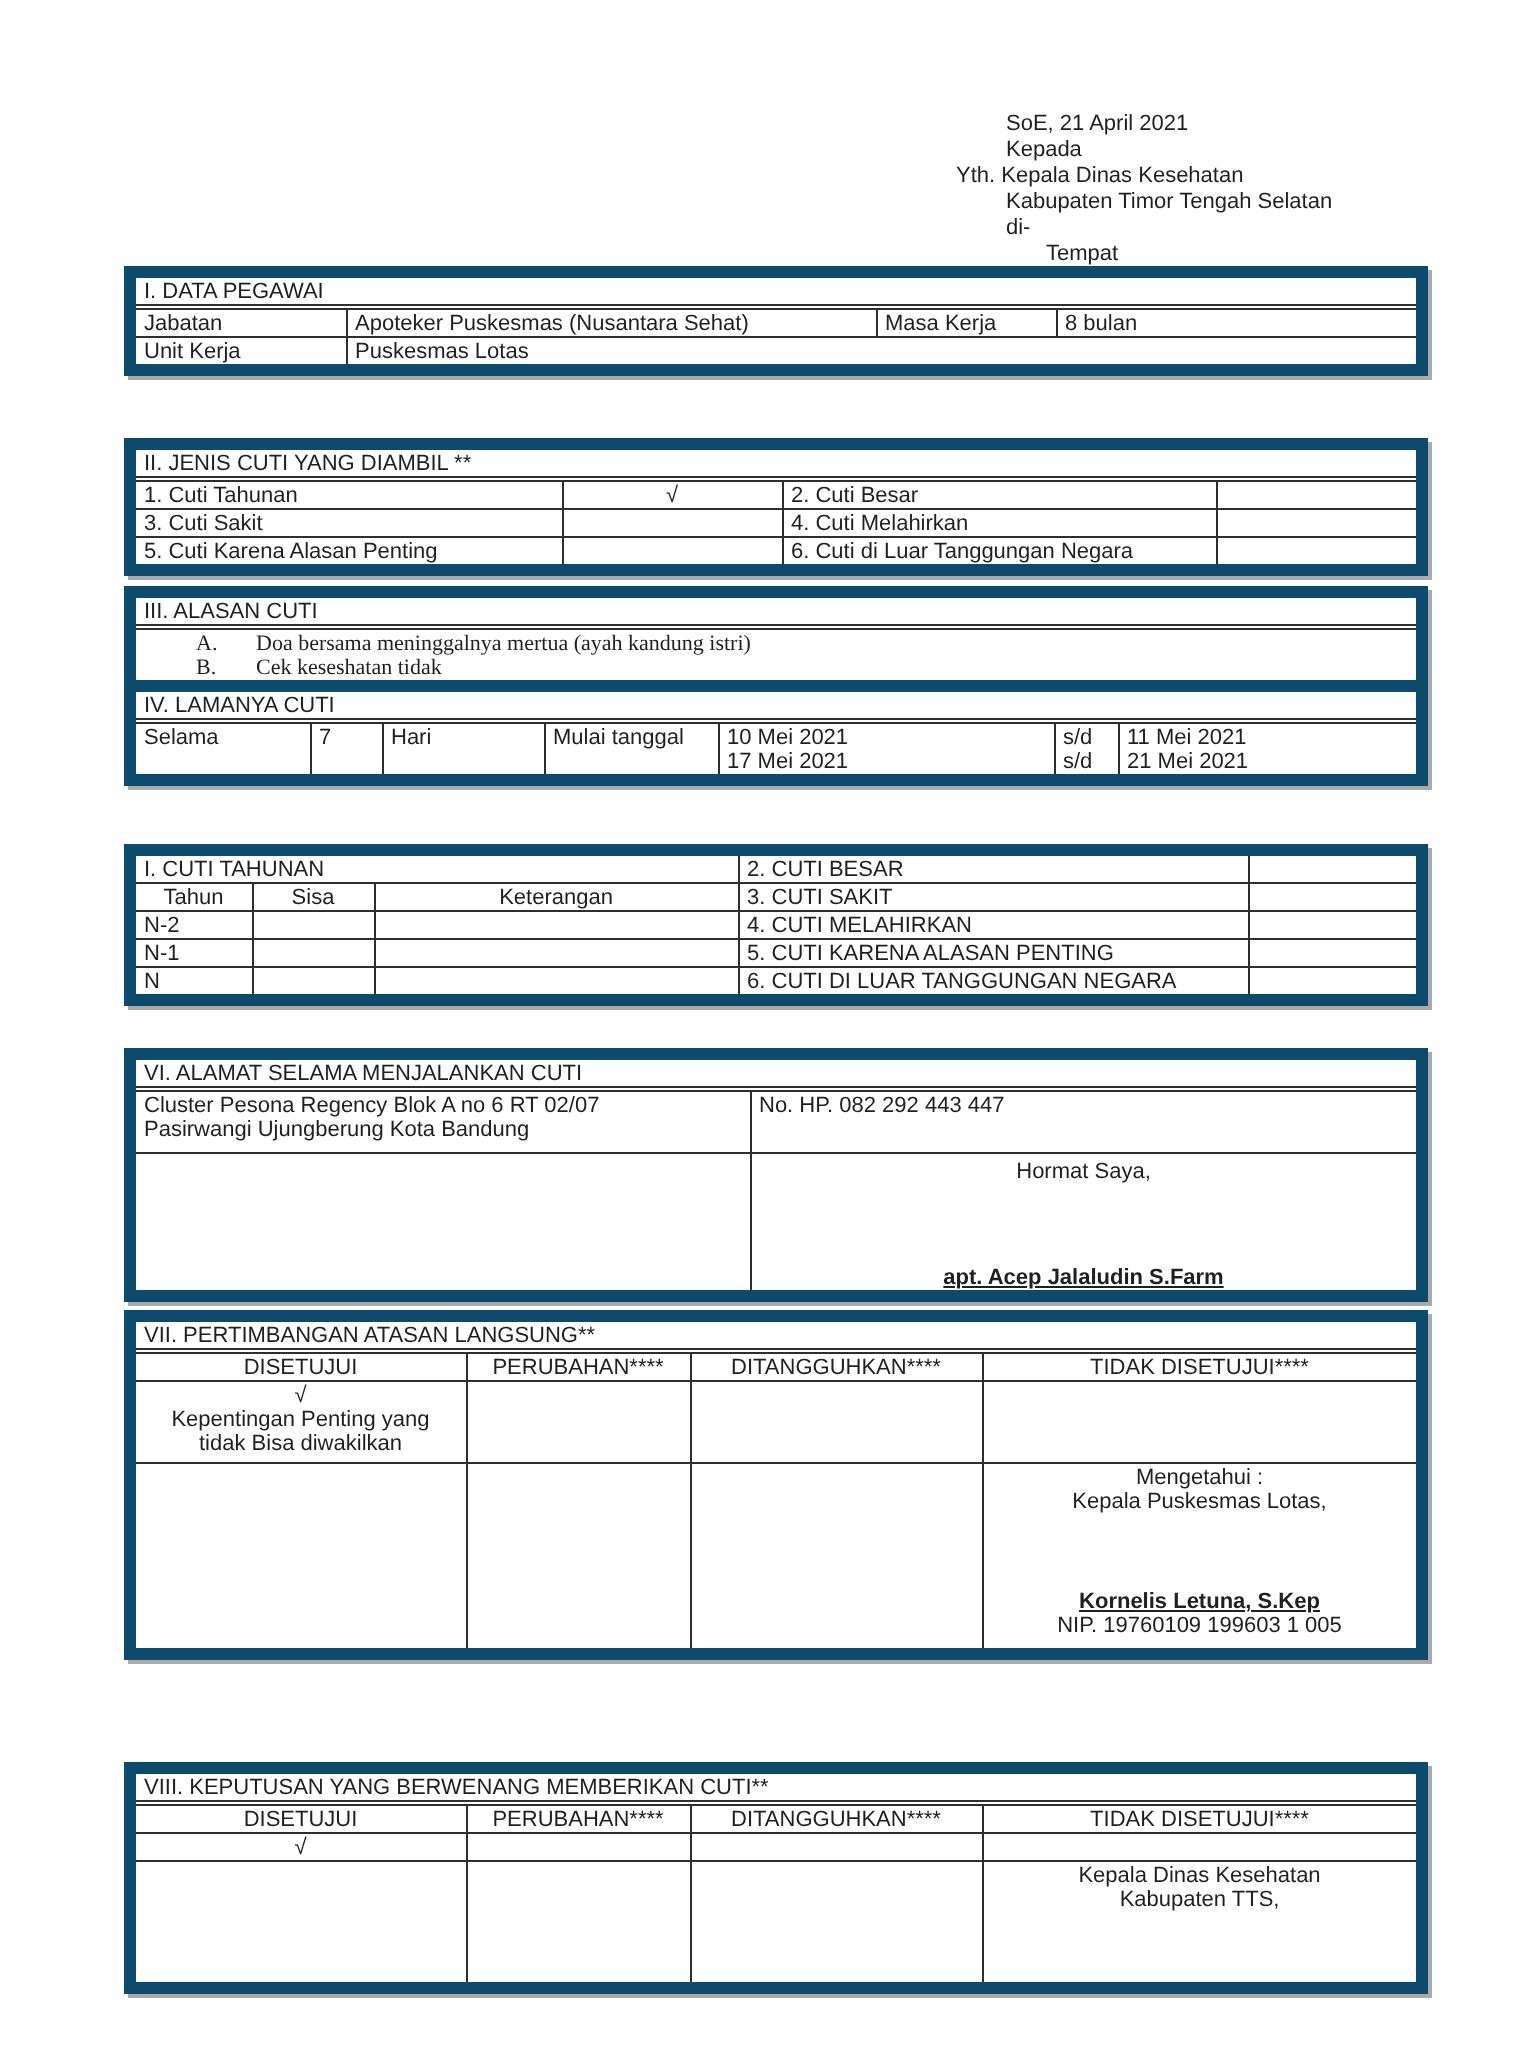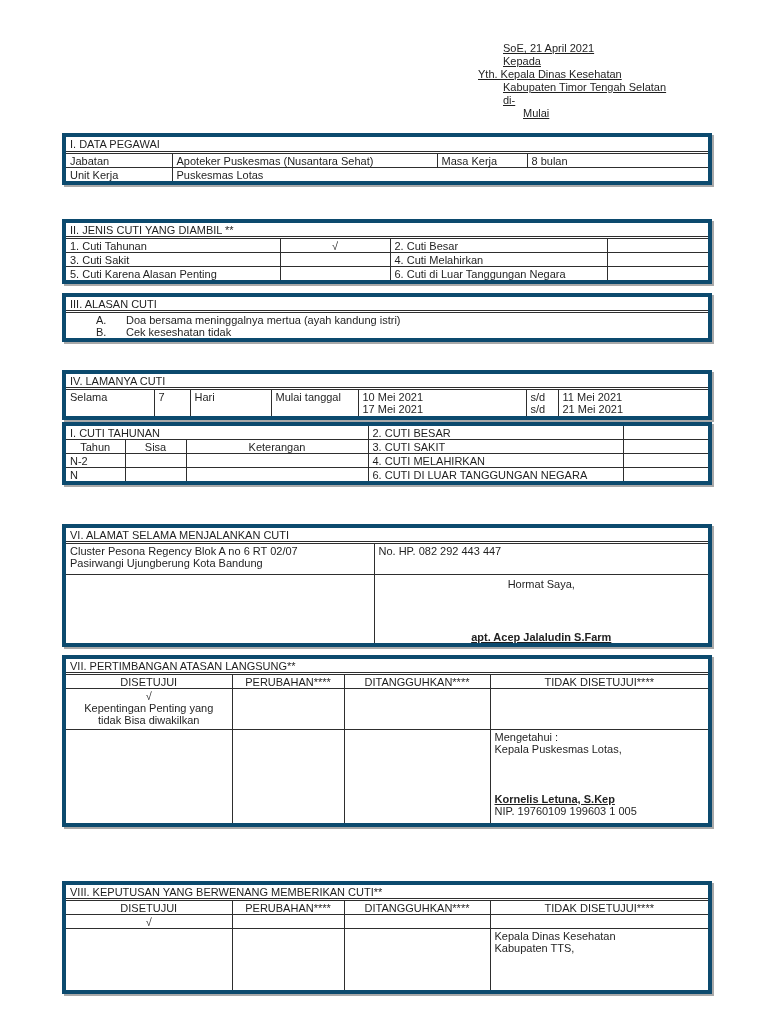--- a/index.html
+++ b/index.html
@@ -2,70 +2,70 @@
 <html><head>
 <meta charset="utf-8">
 <style>
   html,body { margin:0; padding:0; background:#ffffff; }
   .page {
     position:relative; width:768px; height:1024px; background:#ffffff;
     font-family:"Liberation Sans","DejaVu Sans",sans-serif;
     color:#1f1f1f; font-size:11px; overflow:hidden;
   }
   
-  .letter-head { position:absolute; left:478px; top:42px; line-height:13px;text-decoration:underline; }
+  .letter-head { position:absolute; left:478px; top:56px; line-height:13px; }
   .lh-line { white-space:nowrap; }
   .ind1 { padding-left:25px; }
   .ind2 { padding-left:45px; }
 
   
   table.doc {
     position:absolute; left:62px; width:646px;
     border-collapse:collapse; table-layout:fixed; background:#fff;
-    border:4px solid #0c4a6e;
+    border:6px solid #0c4a6e;
     box-shadow:2px 2px 0 #a9a9a9;
   }
   table.doc td {
     border:1px solid #2e2e2e;
     padding:1px 4px 0 4px;
     vertical-align:top;
     font-size:11px; line-height:12px;
     white-space:nowrap; overflow:hidden;
   }
   tr.title td { border-bottom:3px double #2e2e2e; }
   .ctr { text-align:center; }
   .sig-name { font-weight:bold; text-decoration:underline; }
 
   
-  .reason { white-space:nowrap; }
+  .reason { white-space:nowrap;font-family:Liberation Serif, serif; }
   .reason .r-label { display:inline-block; margin-left:26px; width:30px; }
 
   
   .hormat { text-align:center; padding-top:2px; }
   .sig6 { text-align:center; padding-top:41px; }
 
   
-  .mengetahui-block div { }
+  .mengetahui-block div { text-align:center; }
   .mengetahui-block .gap { height:38px; }
 
   
-  .authority div { }
+  .authority div { text-align:center; }
 </style>
 </head>
 <body>
 
 <div class="page">
 
   <div class="letter-head">
     <div class="lh-line ind1">SoE, 21 April 2021</div>
     <div class="lh-line ind1">Kepada</div>
     <div class="lh-line">Yth. Kepala Dinas Kesehatan</div>
     <div class="lh-line ind1">Kabupaten Timor Tengah Selatan</div>
     <div class="lh-line ind1">di-</div>
-    <div class="lh-line ind2">Mulai</div>
+    <div class="lh-line ind2">Tempat</div>
   </div>
 
   <table class="doc" style="top:133px">
     <colgroup>
         <col style="width:108px">
         <col style="width:265px">
         <col style="width:90px">
         <col style="width:183px">
       </colgroup>
     <tbody>
@@ -127,21 +127,21 @@
         </tr>
     <tr style="height:26px">
       <td>
         <div class="reason"><span class="r-label">A.</span><span>Doa bersama meninggalnya mertua (ayah kandung istri)</span></div>
         <div class="reason"><span class="r-label">B.</span><span>Cek keseshatan tidak</span></div>
       </td>
     </tr>
   </tbody>
     </table>
 
-  <table class="doc" style="top:370px">
+  <table class="doc" style="top:340px">
     <colgroup>
         <col style="width:90px">
         <col style="width:36px">
         <col style="width:81px">
         <col style="width:87px">
         <col style="width:168px">
         <col style="width:32px">
         <col style="width:152px">
       </colgroup>
     <tbody>
@@ -191,20 +191,27 @@
       <td></td>
     </tr>
     <tr style="height:13px">
       <td>N-2</td>
       <td></td>
       <td></td>
       <td>4. CUTI MELAHIRKAN</td>
       <td></td>
     </tr>
     <tr style="height:13px">
+      <td>N-1</td>
+      <td></td>
+      <td></td>
+      <td>5. CUTI KARENA ALASAN PENTING</td>
+      <td></td>
+    </tr>
+    <tr style="height:13px">
       <td>N</td>
       <td></td>
       <td></td>
       <td>6. CUTI DI LUAR TANGGUNGAN NEGARA</td>
       <td></td>
     </tr>
   </tbody>
     </table>
 
   <table class="doc" style="top:524px">

